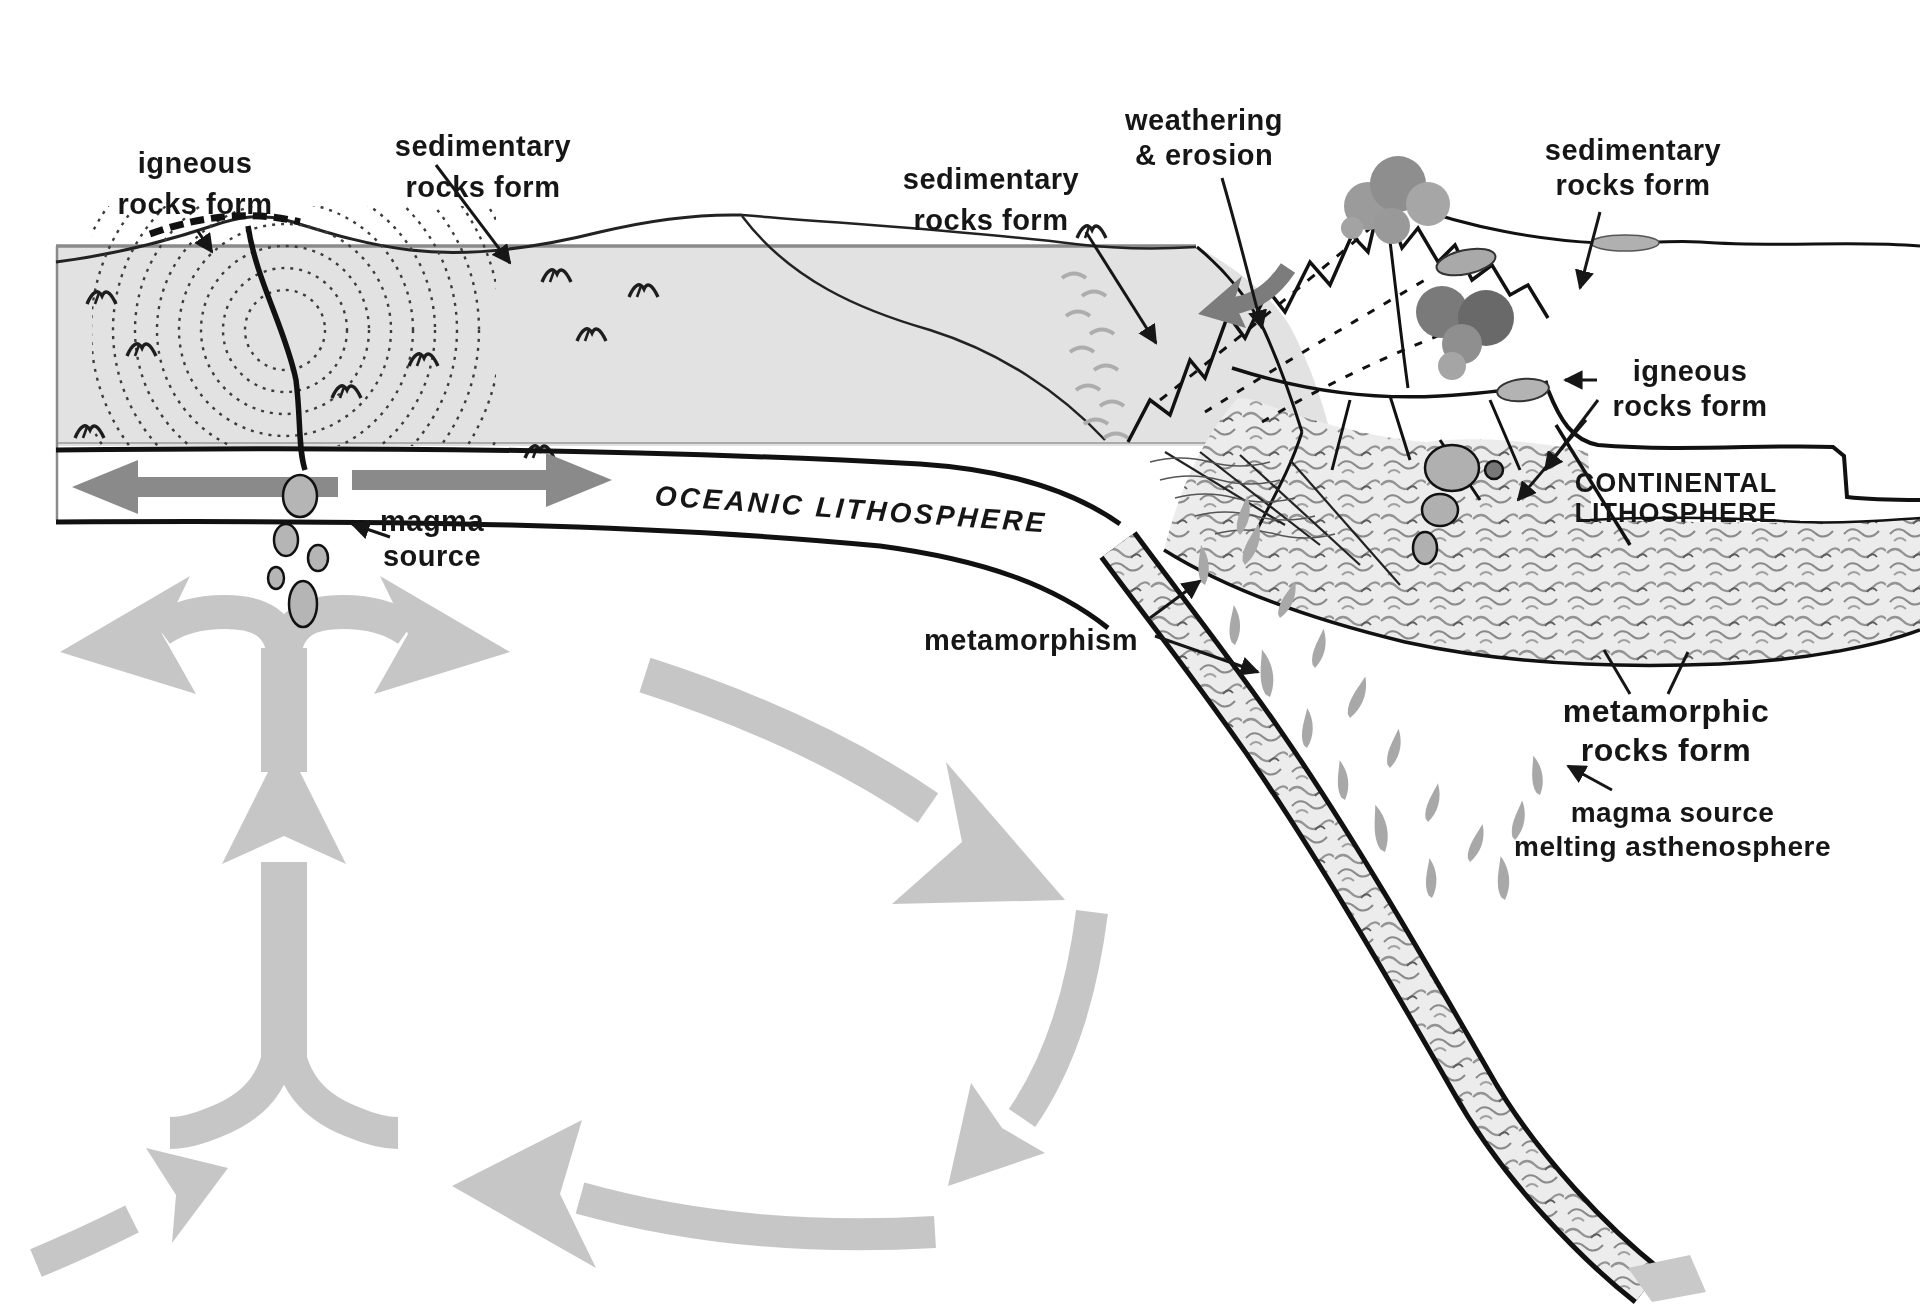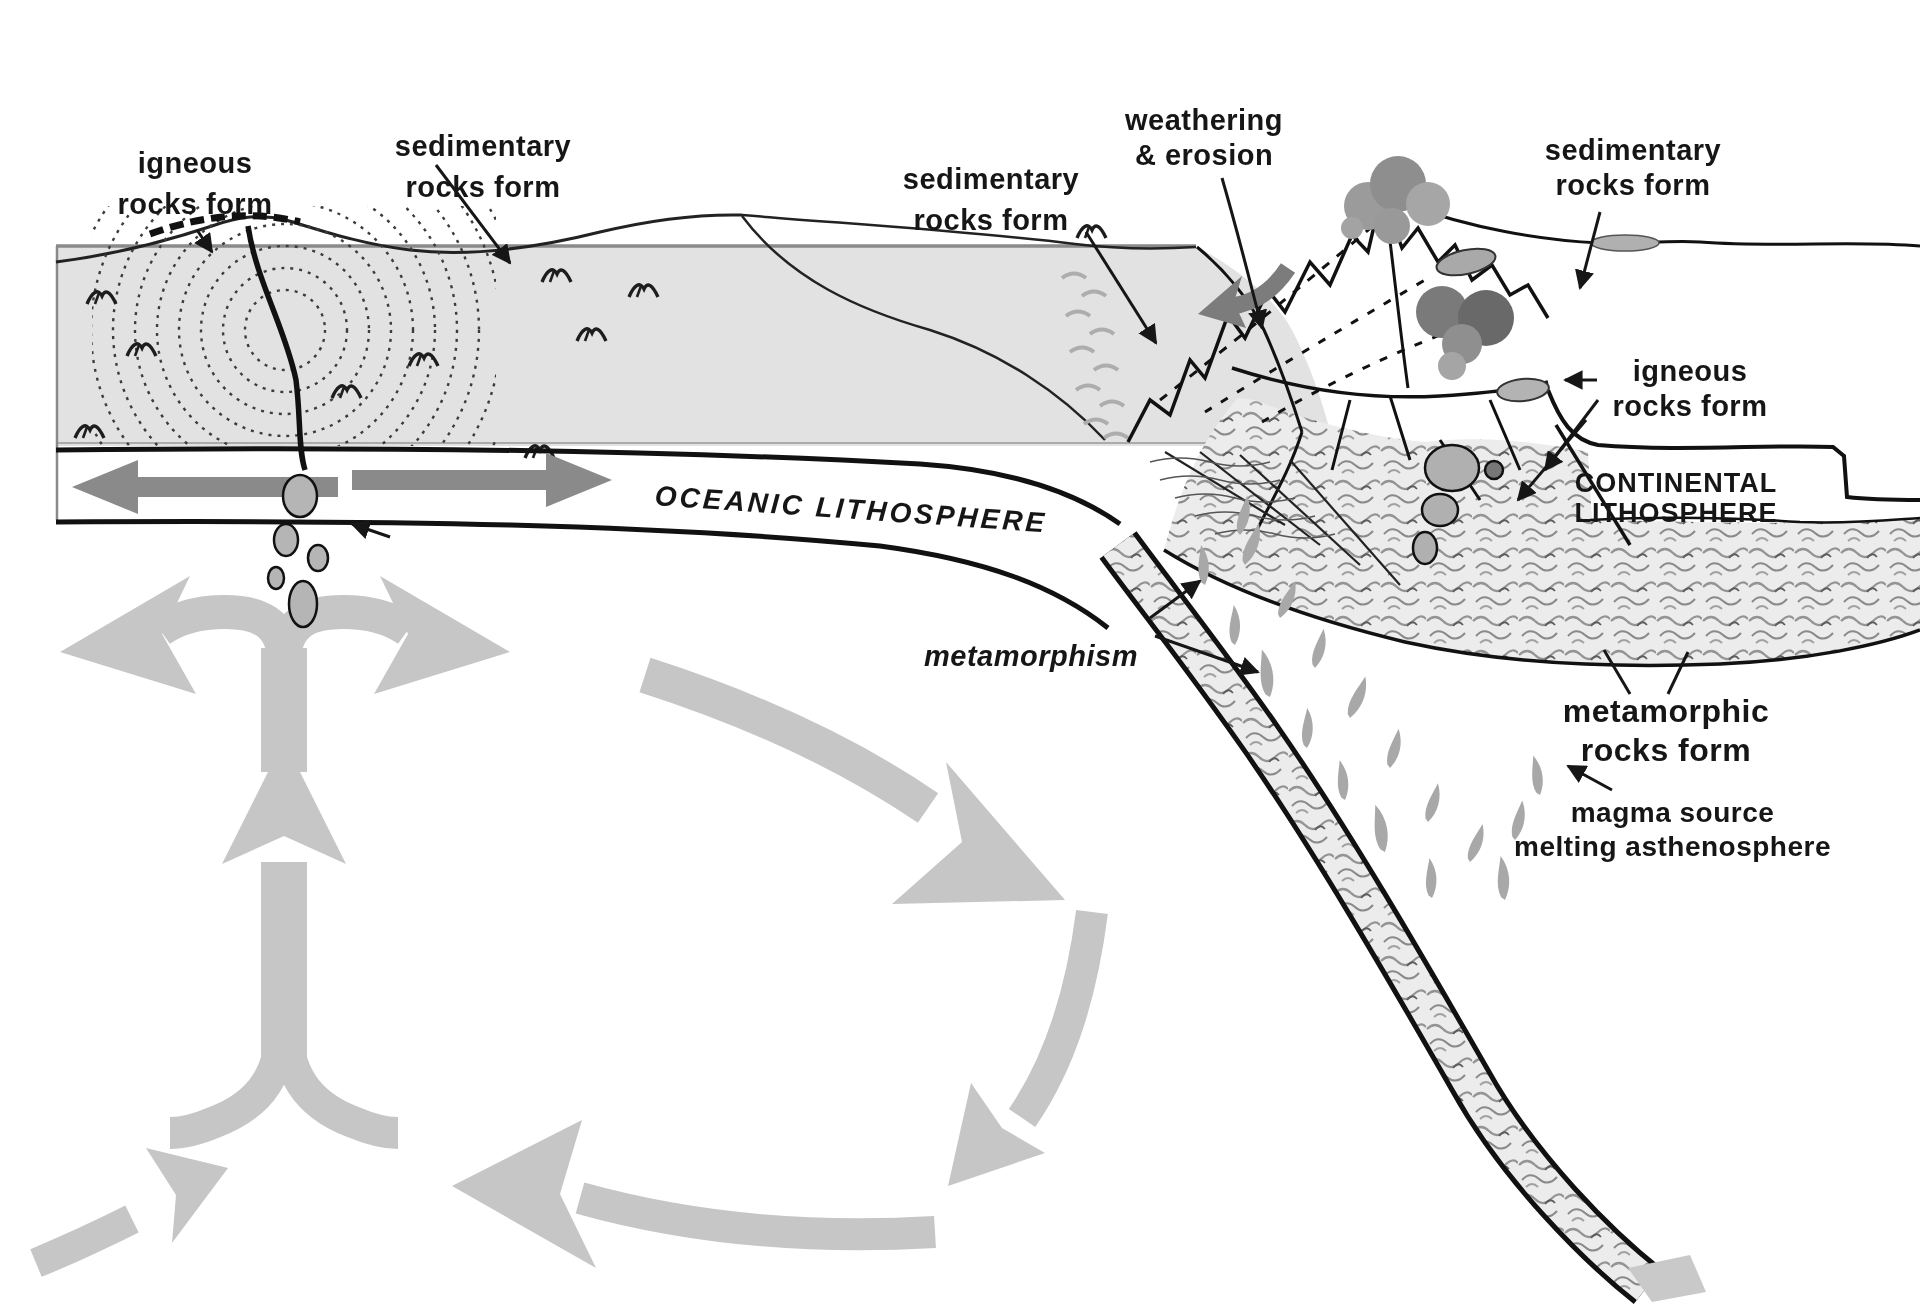--- a/index.html
+++ b/index.html
@@ -281,19 +281,21 @@
 rocks form</div>
 <div class="lbl tight" style="left:1084px;top:103px;width:240px;">weathering
 &amp; erosion</div>
 <div class="lbl tight" style="left:1513px;top:133px;width:240px;">sedimentary
 rocks form</div>
 <div class="lbl tight" style="left:1570px;top:354px;width:240px;">igneous
 rocks form</div>
 <div class="lbl caps" style="left:1556px;top:457px;width:240px;margin-top:12px;">CONTINENTAL
 LITHOSPHERE</div>
 <div class="lbl band" style="left:655px;top:482px;">OCEANIC LITHOSPHERE</div>
-<div class="lbl" style="left:900px;top:636px;width:262px;font-style:italic;">metamorphism</div>
+<div class="lbl tight" style="left:347px;top:504px;width:170px;">magma
+source</div>
+<div class="lbl" style="left:900px;top:620px;width:262px;">metamorphism</div>
 <div class="lbl tight" style="left:1546px;top:692px;width:240px;font-size:32px;">metamorphic
 rocks form</div>
 <div class="lbl tight" style="left:1490px;top:796px;width:365px;font-size:28px;">magma source
 melting asthenosphere</div>
 
 </div>
 
 </body></html>

